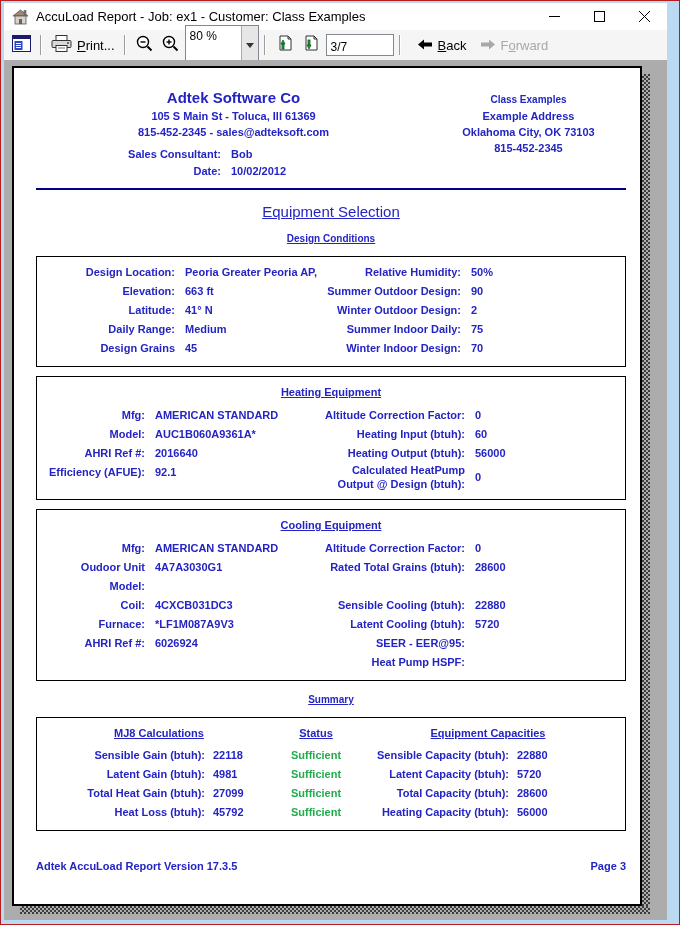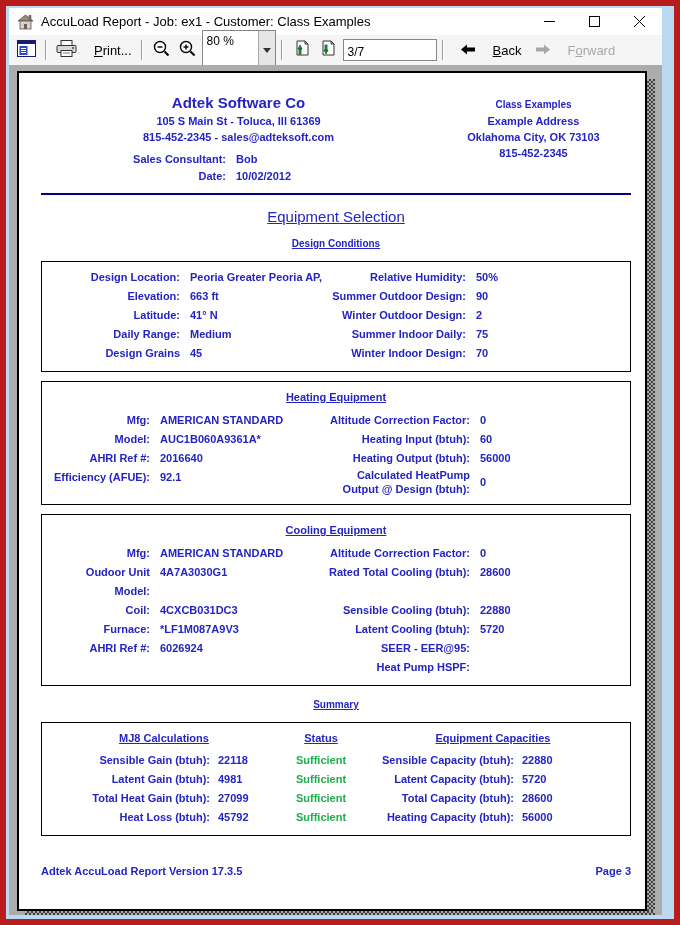--- a/index.html
+++ b/index.html
@@ -1,40 +1,40 @@
 <!DOCTYPE html>
 <html><head>
 <meta charset="utf-8">
 <style>
   html,body{margin:0;padding:0;background:#888;}
   *{box-sizing:border-box;}
   .window{
     width:680px;height:925px;
-    border:6px solid #b91c1c;
+    border:1px solid #b91c1c;
     background:#bcd9f2;
     padding:2px 12px 4px 3px;
     font-family:"Liberation Sans",sans-serif;
     display:flex;flex-direction:column;
   }
   .win-inner{background:#fff;flex:1;display:flex;flex-direction:column;min-height:0;}
   
   .titlebar{height:27px;background:#fff;display:flex;align-items:center;flex:none;}
   .titlebar .app-icon{margin:0 7px 0 8px;display:flex;}
   .titlebar .title{font-size:13px;color:#000;flex:1;white-space:nowrap;overflow:hidden;}
   .caption-btn{width:45px;height:27px;display:flex;align-items:center;justify-content:center;background:transparent;border:none;padding:0;}
   
   .toolbar{height:30px;background:#f5f5f5;display:flex;align-items:center;padding:0 4px;flex:none;font-size:13px;color:#000;}
-  .tb-btn{display:flex;align-items:center;gap:17px;padding:3px 4px;border:none;background:transparent;font-family:inherit;font-size:13px;color:#000;}
+  .tb-btn{display:flex;align-items:center;gap:5px;padding:3px 4px;border:none;background:transparent;font-family:inherit;font-size:13px;color:#000;}
   .tb-sep{width:2px;height:20px;border-left:1px solid #9d9d9d;border-right:1px solid #fff;margin:0 5px;}
   .u{text-decoration:underline;}
   .combo{display:flex;width:74px;height:40px;border:1px solid #828790;background:#fff;align-items:stretch;margin-left:2px;}
   .combo .combo-text{flex:1;font-size:12px;padding:3px 0 0 4px;color:#000;}
   .combo .combo-arrow{width:17px;background:#e6e6e6;border-left:1px solid #aaa;display:flex;align-items:center;justify-content:center;}
   .combo .combo-arrow span{width:0;height:0;border-left:4px solid transparent;border-right:4px solid transparent;border-top:5px solid #333;}
-  .pagebox{width:94px;height:22px;border:1px solid #828790;background:#fff;font-size:12px;font-family:inherit;padding:3px 0 0 4px;margin-left:3px;color:#000;}
+  .pagebox{width:68px;height:22px;border:1px solid #828790;background:#fff;font-size:12px;font-family:inherit;padding:3px 0 0 4px;margin-left:3px;color:#000;}
   .fwd{color:#a8a8a8;}
   
   .viewer{flex:1;background:#acacac;position:relative;overflow:hidden;min-height:0;}
   .page{
     position:absolute;left:8px;top:6px;width:630px;height:840px;
     background:#fff;border:2px solid #000;
     display:flex;flex-direction:column;
     padding:20px 14px 14px 22px;
     color:#2424c4;font-weight:bold;font-size:11px;line-height:19px;justify-content:space-between;
   }
@@ -287,21 +287,21 @@
 
         <div class="box">
           <div class="box-title">Cooling Equipment</div>
           <div class="grid4">
             <span class="lbl">Mfg:</span>
               <span class="val">AMERICAN STANDARD</span>
             <span class="lbl">Altitude Correction Factor:</span>
               <span class="val">0</span>
             <span class="lbl">Oudoor Unit Model:</span>
               <span class="val">4A7A3030G1</span>
-            <span class="lbl">Rated Total Cooling (btuh):</span>
+            <span class="lbl">Rated Total Grains (btuh):</span>
               <span class="val">28600</span>
             <span class="lbl">Coil:</span>
               <span class="val">4CXCB031DC3</span>
             <span class="lbl">Sensible Cooling (btuh):</span>
               <span class="val">22880</span>
             <span class="lbl">Furnace:</span>
               <span class="val">*LF1M087A9V3</span>
             <span class="lbl">Latent Cooling (btuh):</span>
               <span class="val">5720</span>
             <span class="lbl">AHRI Ref #:</span>

